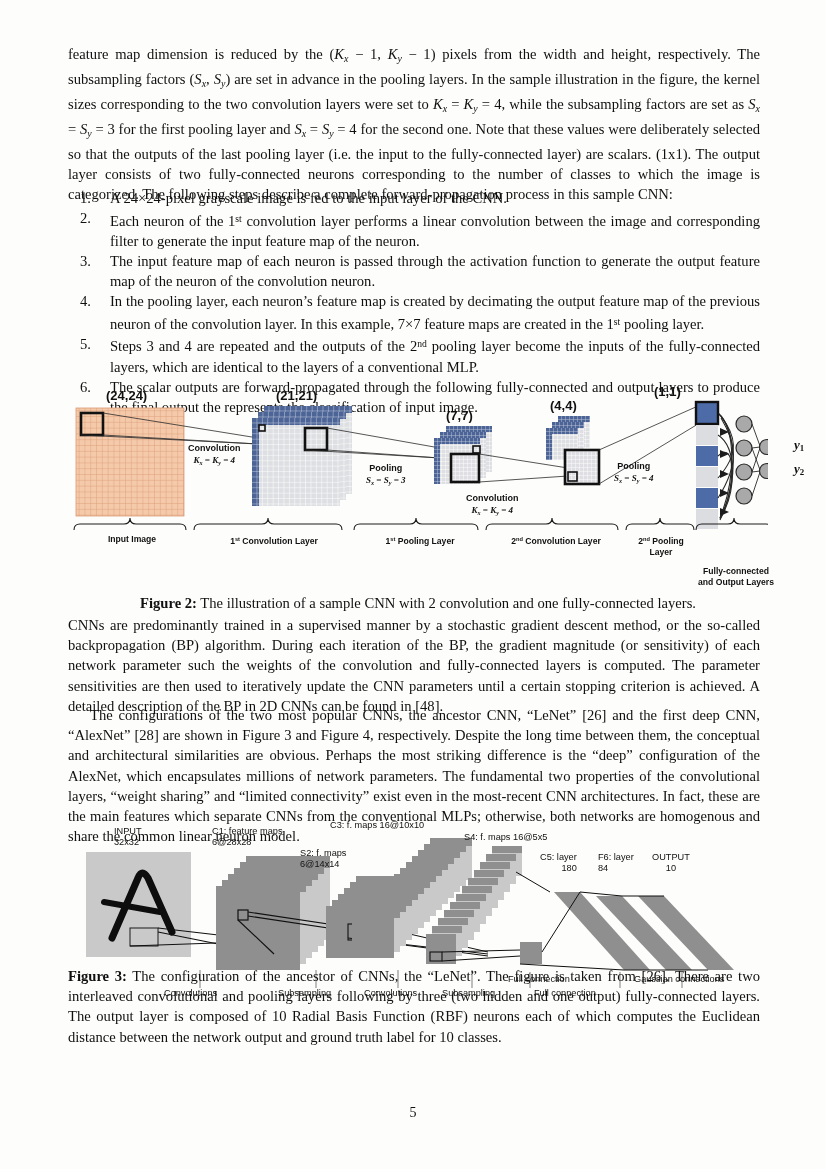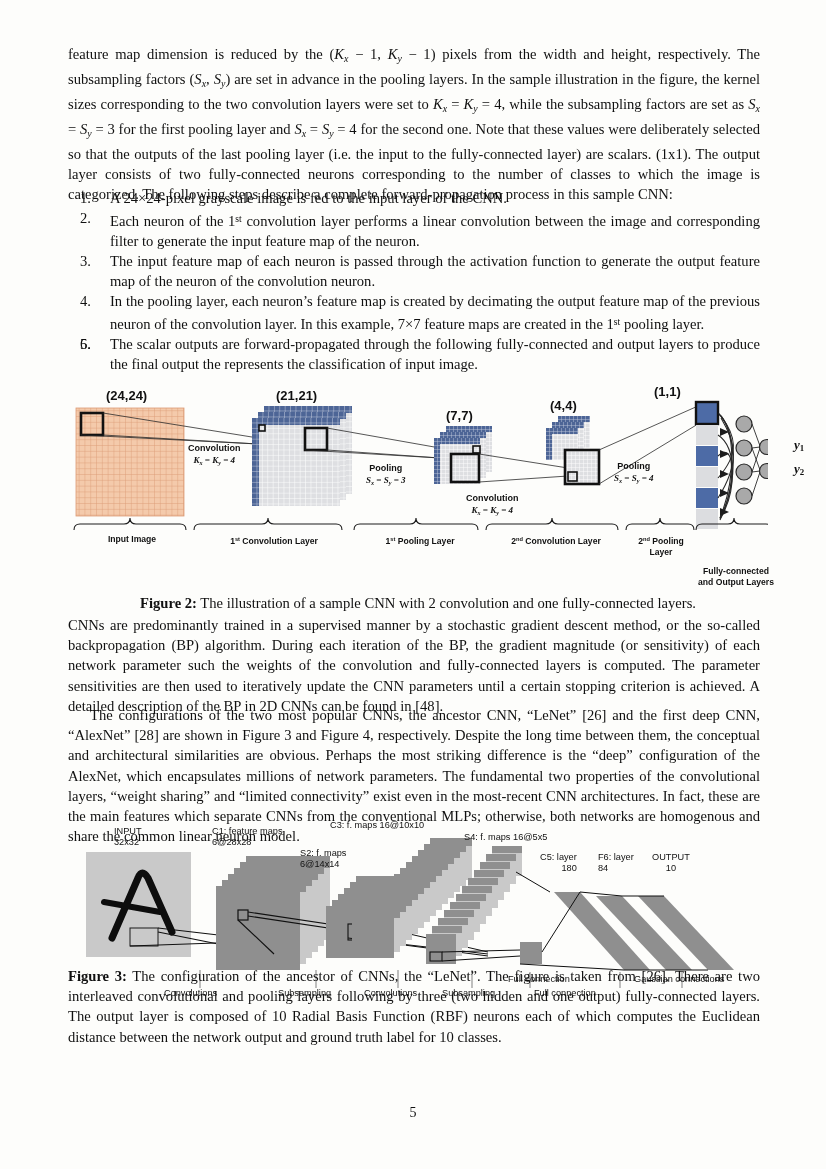--- a/index.html
+++ b/index.html
@@ -90,21 +90,21 @@
   <div class="col" style="top:44px;">
     <p class="body">feature map dimension is reduced by the (<span class="mathi">K<span class="sub">x</span></span> − 1, <span class="mathi">K<span class="sub">y</span></span> − 1) pixels from the width and height, respectively. The subsampling factors (<span class="mathi">S<span class="sub">x</span></span>, <span class="mathi">S<span class="sub">y</span></span>) are set in advance in the pooling layers. In the sample illustration in the figure, the kernel sizes corresponding to the two convolution layers were set to <span class="mathi">K<span class="sub">x</span></span> = <span class="mathi">K<span class="sub">y</span></span> = 4, while the subsampling factors are set as <span class="mathi">S<span class="sub">x</span></span> = <span class="mathi">S<span class="sub">y</span></span> = 3 for the first pooling layer and <span class="mathi">S<span class="sub">x</span></span> = <span class="mathi">S<span class="sub">y</span></span> = 4 for the second one. Note that these values were deliberately selected so that the outputs of the last pooling layer (i.e. the input to the fully-connected layer) are scalars. (1x1). The output layer consists of two fully-connected neurons corresponding to the number of classes to which the image is categorized. The following steps describe a complete forward-propagation process in this sample CNN:</p>
   </div>
 
   <div class="col" style="top:188px;">
     <ol class="steps">
       <li><span class="num">1.</span><span>A 24×24-pixel grayscale image is fed to the input layer of the CNN.</span></li>
       <li><span class="num">2.</span><span>Each neuron of the 1<span class="sup">st</span> convolution layer performs a linear convolution between the image and corresponding filter to generate the input feature map of the neuron.</span></li>
       <li><span class="num">3.</span><span>The input feature map of each neuron is passed through the activation function to generate the output feature map of the neuron of the convolution neuron.</span></li>
       <li><span class="num">4.</span><span>In the pooling layer, each neuron’s feature map is created by decimating the output feature map of the previous neuron of the convolution layer. In this example, 7×7 feature maps are created in the 1<span class="sup">st</span> pooling layer.</span></li>
-      <li><span class="num">5.</span></li>
+      <li><span class="num">5.</span><span>Steps 3 and 4 are repeated and the outputs of the 2<span class="sup">nd</span> pooling layer become the inputs of the fully-connected layers, which are identical to the layers of a conventional MLP.</span></li>
       <li><span class="num">6.</span><span>The scalar outputs are forward-propagated through the following fully-connected and output layers to produce the final output the represents the classification of input image.</span></li>
     </ol>
   </div>
 
   <div class="fig2" style="top:388px;">
     <div class="fig2-canvas">
       <svg width="700" height="160" viewBox="0 0 700 160">
         <defs>
           <pattern id="pgOrange" width="5.8" height="5.8" patternUnits="userSpaceOnUse">
             <rect width="5.8" height="5.8" fill="#f4caab"></rect>

